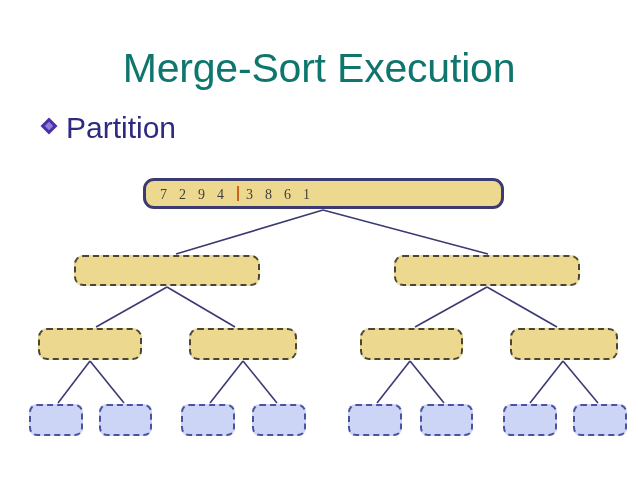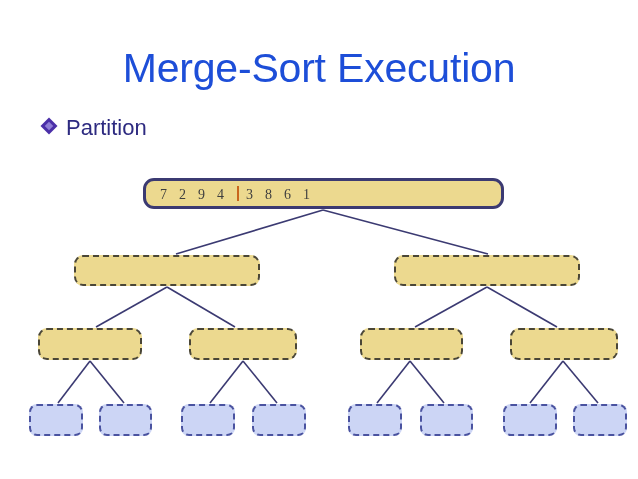--- a/index.html
+++ b/index.html
@@ -26,21 +26,21 @@
   
   #slide-title {
     position: absolute;
     left: 0;
     top: 44px;
     width: 638px;
     text-align: center;
     font-size: 41px;
     line-height: 48px;
     font-weight: 400;
-    color: #1d4ed8;
+    color: #0f766e;
     letter-spacing: -0.2px;
     white-space: nowrap;
   }
 
   
   #bullet-row {
     position: absolute;
     left: 42px;
     top: 116px;
     display: flex;
@@ -61,21 +61,21 @@
     transform: rotate(45deg);
   }
   .diamond-bullet .inner {
     position: absolute;
     left: 4px; top: 4px;
     width: 6px; height: 6px;
     background: #8f7ed6;
     transform: rotate(45deg);
   }
   #bullet-label {
-    font-size: 22px;
+    font-size: 30px;
     line-height: 24px;
     font-weight: 400;
     color: #2d2a80;
     white-space: nowrap;
   }
 
   
   #tree {
     position: absolute;
     left: 0; top: 0;

